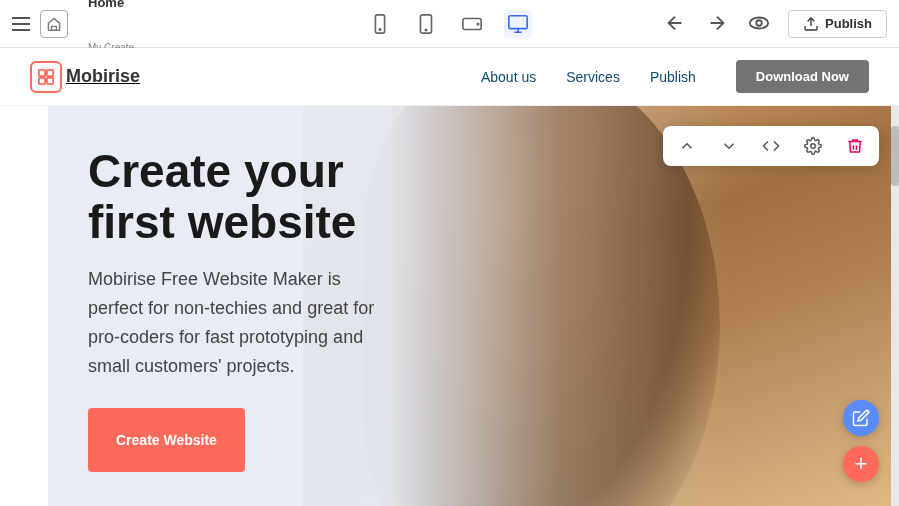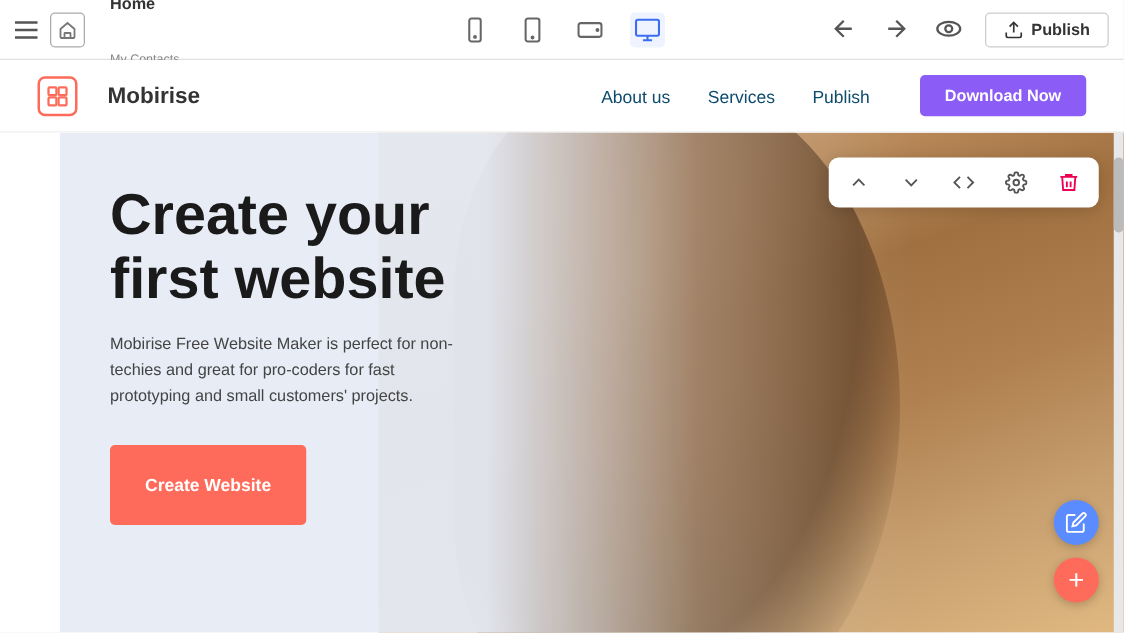--- a/index.html
+++ b/index.html
@@ -131,22 +131,23 @@
       height: 58px;
       background: white;
       padding: 0 30px;
       border-bottom: 1px solid #f0f0f0;
       position: relative;
       z-index: 10;
     }
     .site-logo {
       display: flex;
       align-items: center;
-      gap: 24px;
+      gap: 4px;
       flex: 1;
+      text-decoration: underline;
     }
     .logo-icon {
       width: 32px;
       height: 32px;
       border: 2px solid #ff6b5b;
       border-radius: 6px;
       display: flex;
       align-items: center;
       justify-content: center;
     }
@@ -160,21 +161,21 @@
       align-items: center;
       gap: 30px;
     }
     .site-nav-link {
       font-size: 14px;
       color: #0c4a6e;
       text-decoration: none;
       cursor: pointer;
     }
     .site-nav-btn {
-      background: #8b5cf6;
+      background: #737373;
       color: white;
       border: none;
       border-radius: 4px;
       padding: 9px 20px;
       font-size: 13px;
       font-weight: 600;
       cursor: pointer;
       margin-left: 10px;
     }
 
@@ -224,21 +225,21 @@
       max-width: 420px;
     }
     .hero-title {
       font-size: 46px;
       font-weight: 900;
       line-height: 1.1;
       color: #1a1a1a;
       margin-bottom: 18px;
     }
     .hero-subtitle {
-      font-size: 13px;
+      font-size: 18px;
       color: #444;
       line-height: 1.6;
       margin-bottom: 28px;
       max-width: 290px;
     }
     .hero-cta {
       background: #ff6b5b;
       color: white;
       border: none;
       border-radius: 4px;
@@ -341,21 +342,21 @@
     </div>
 
     <div class="toolbar-home-icon">
       <svg viewBox="0 0 20 20" width="16" height="16" fill="none" stroke="#777" stroke-width="1.8">
         <path d="M3 9L10 3l7 6v8a1 1 0 01-1 1H4a1 1 0 01-1-1V9z"></path>
         <rect x="7" y="13" width="6" height="5" rx="0.5"></rect>
       </svg>
     </div>
     <div class="home-info">
       <span class="home-title">Home</span>
-      <span class="home-subtitle">My Contacts</span>
+      <span class="home-subtitle">My Create</span>
     </div>
   </div>
 
   <div class="toolbar-center">
 
     <div class="device-icon">
       <svg viewBox="0 0 24 24" fill="none" stroke="currentColor" stroke-width="1.8">
         <rect x="7" y="2" width="10" height="20" rx="2"></rect>
         <circle cx="12" cy="18" r="0.8" fill="currentColor"></circle>
       </svg>

